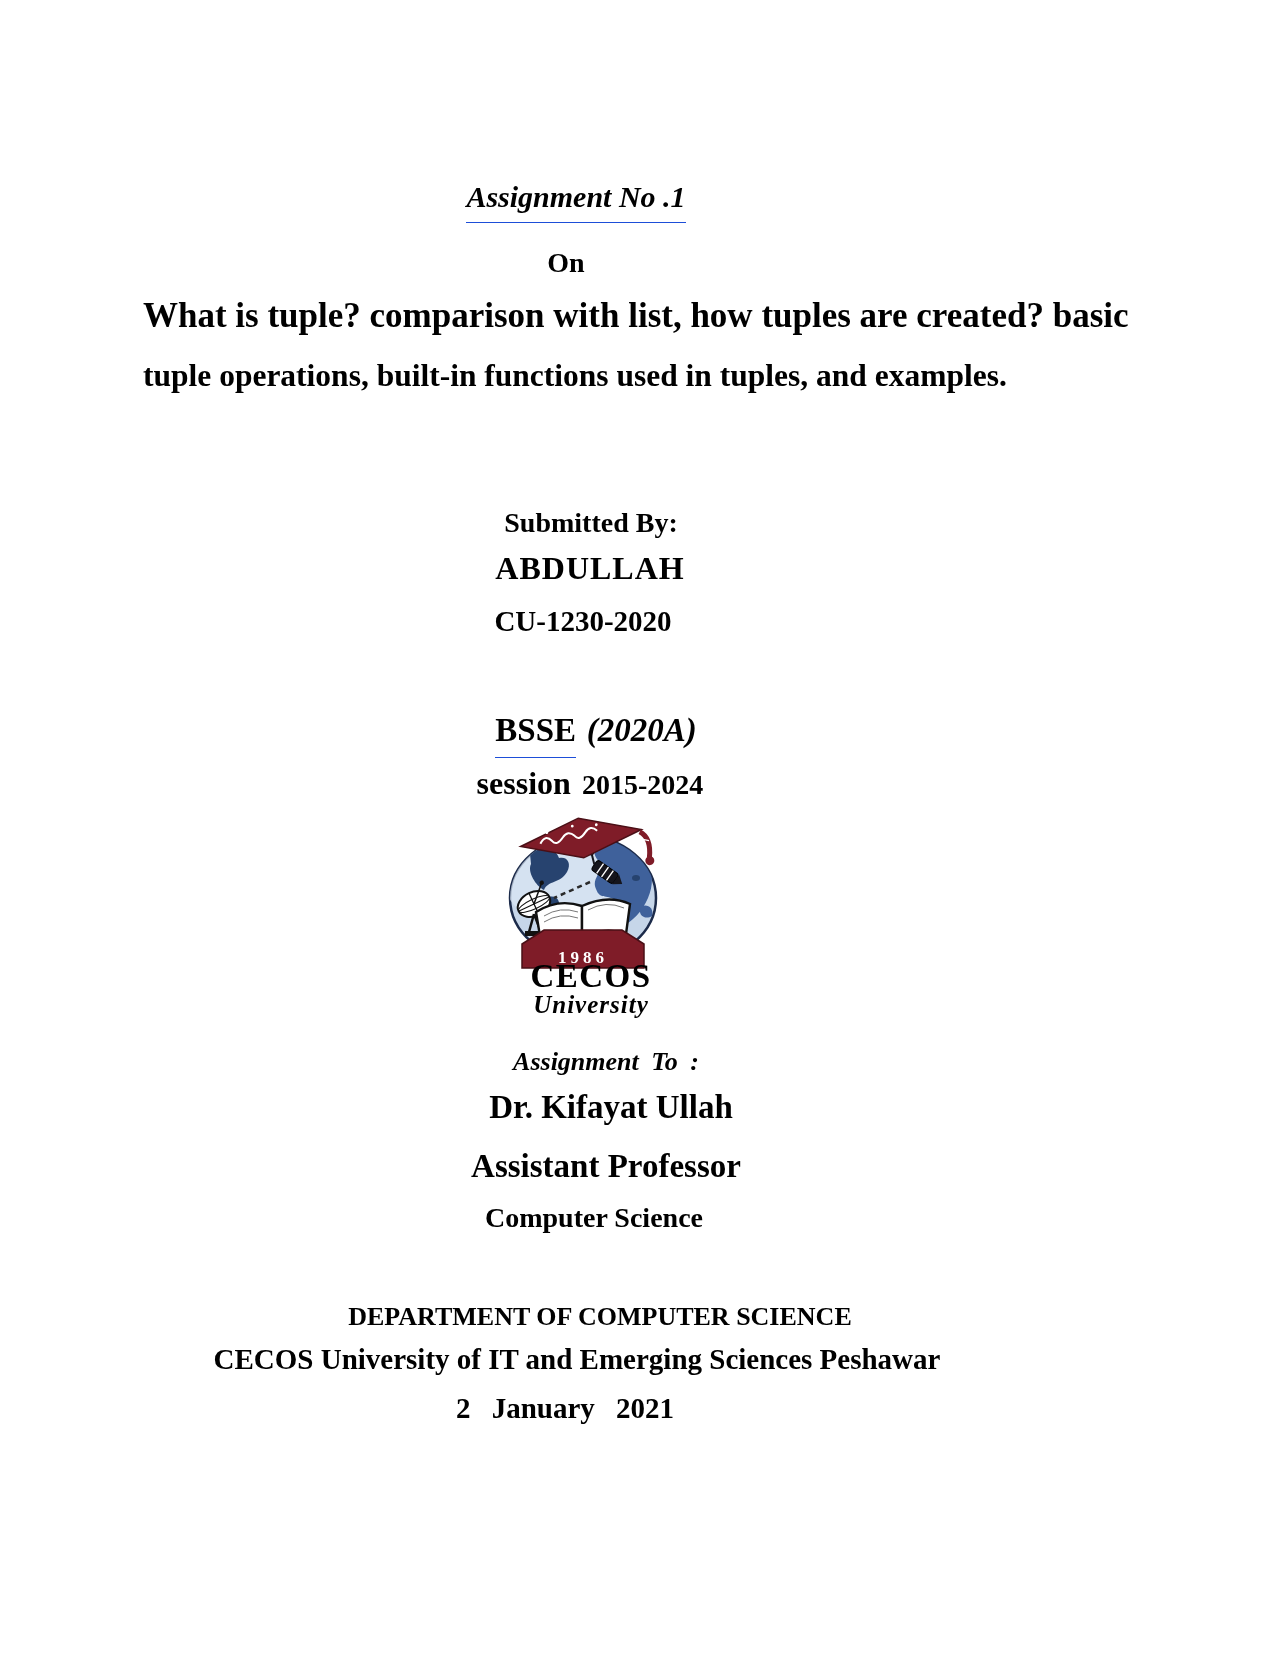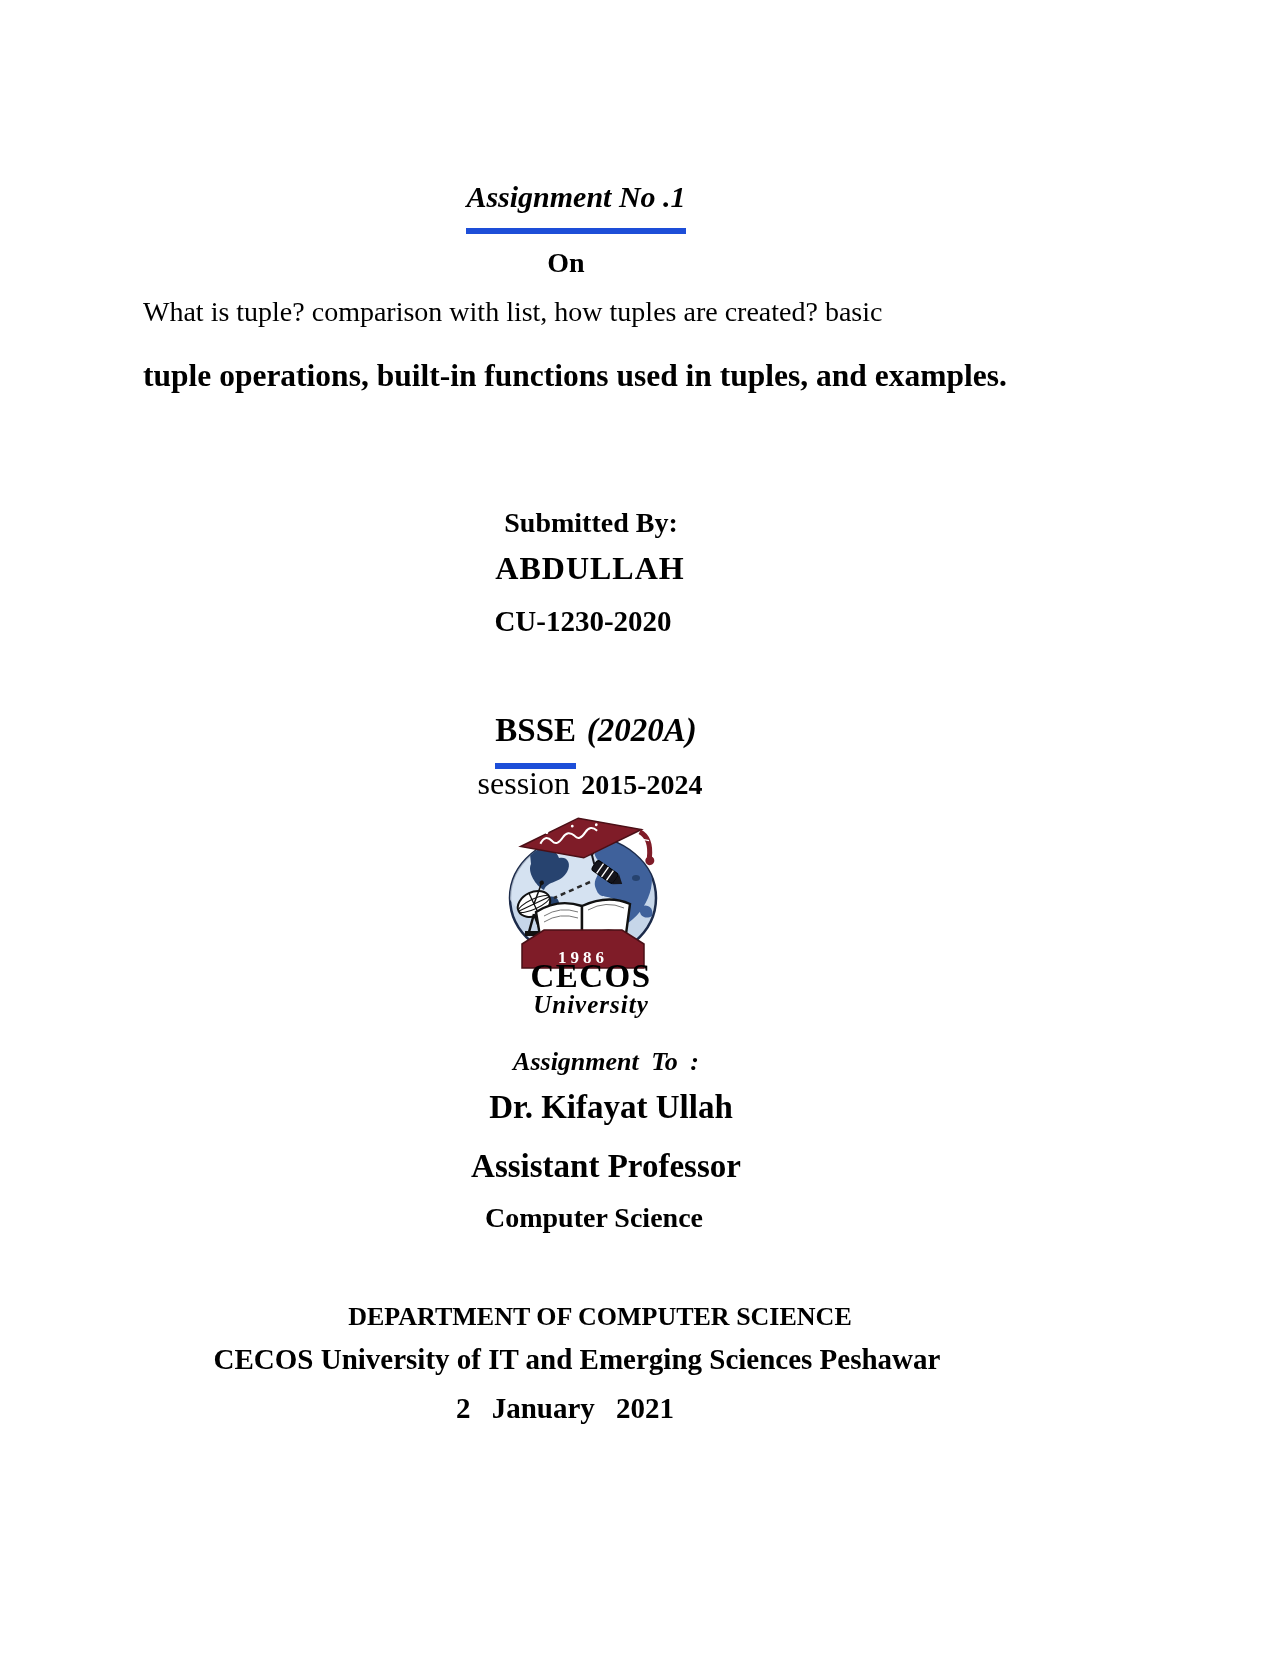--- a/index.html
+++ b/index.html
@@ -8,33 +8,33 @@
     width:1280px;
     height:1656px;
     background:#ffffff;
     font-family:"Liberation Serif","DejaVu Serif",serif;
     color:#000;
     overflow:hidden;
   }
   .cline{position:absolute;width:1280px;text-align:center;line-height:1.2;white-space:nowrap;}
   .lline{position:absolute;white-space:nowrap;line-height:1.2;}
   .bi{font-weight:700;font-style:italic;}
-  .ul{border-bottom:6px solid #1d4ed8;padding-bottom:15px;}
+  .ul{border-bottom:1px solid #1d4ed8;padding-bottom:9px;}
 
   .l-assign{top:179px;left:-64px;font-size:30px;}
   .l-on{top:246px;left:-74px;font-size:28px;font-weight:700;}
-  .l-t1{top:295px;left:143px;font-size:28px;font-weight:400;}
+  .l-t1{top:295px;left:143px;font-size:35px;font-weight:700;}
   .l-t2{top:357px;left:143px;font-size:31.5px;font-weight:700;}
   .l-subby{top:506px;left:-49px;font-size:28px;font-weight:700;}
   .l-name{top:549px;left:-50px;font-size:32px;font-weight:700;letter-spacing:1px;}
   .l-reg{top:604px;left:-57px;font-size:29px;font-weight:700;}
   .l-bsse{top:711px;left:-44px;font-size:33px;font-weight:700;}
   .l-bsse .batch{margin-left:0.32em;font-style:italic;}
   .l-session{top:764px;left:-50px;}
-  .l-session .sess{font-size:32px;font-weight:400;}
+  .l-session .sess{font-size:32px;font-weight:700;}
   .l-session .yrs{font-size:28px;font-weight:700;margin-left:0.4em;}
   .logo-wrap{position:absolute;top:810px;left:496px;width:174px;height:160px;}
   .l-cecos{top:957px;left:-49px;font-size:33px;font-weight:700;letter-spacing:1.5px;}
   .l-univ{top:990px;left:-49px;font-size:25px;font-weight:600;font-style:italic;letter-spacing:1px;}
   .l-subto{top:1046px;left:-34px;font-size:26px;word-spacing:6px;}
   .l-dr{top:1088px;left:-29px;font-size:33px;font-weight:700;}
   .l-prof{top:1147px;left:-34px;font-size:33px;font-weight:700;}
   .l-cs{top:1201px;left:-46px;font-size:28px;font-weight:700;}
   .l-dept{top:1301px;left:-40px;font-size:26px;font-weight:700;}
   .l-cuniv{top:1342px;left:-63px;font-size:29px;font-weight:700;}

